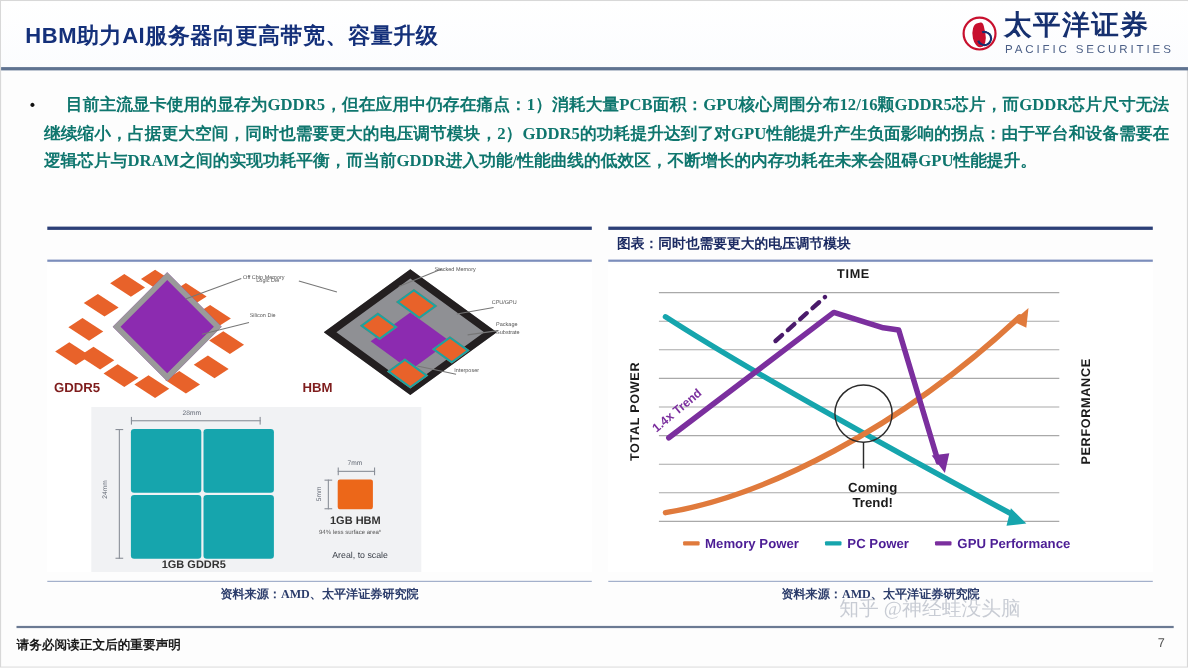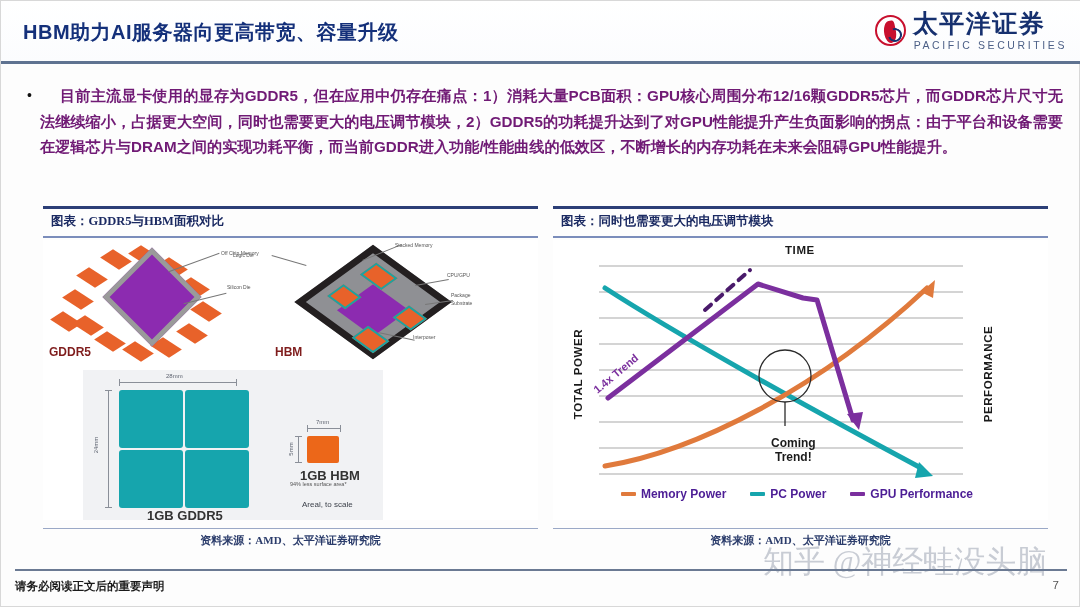--- a/index.html
+++ b/index.html
@@ -70,22 +70,22 @@
   
   #body-block {
     position: absolute; left: 22px; top: 82px; width: 1040px;
     display: flex; gap: 8px;
   }
   #bullet-dot {
     font-size: 14px; color: #111; line-height: 25px; flex: none;
     padding-left: 4px;
   }
   #body-text {
-    font-size: 15.2px; color: #701a75; line-height: 25.5px;
-    font-family: Liberation Sans, sans-serif;
+    font-size: 15.2px; color: #0f766e; line-height: 25.5px;
+    font-family: Liberation Serif, serif;
     font-weight: bold;
     text-align: justify;
     text-indent: 20px;
   }
 
   
   .panel { position: absolute; top: 205px; width: 495px; height: 345px; }
   #panel-left  { left: 42px; }
   #panel-right { left: 552px; }
 
@@ -167,37 +167,37 @@
   }
   .hbm-sq {
     position: absolute; width: 32px; height: 27px;
     background: #ec6719; border-radius: 2px;
   }
   .dim-line { position: absolute; background: #8a8f98; }
   .dim-txt {
     position: absolute; font-size: 6px; color: #5e6470; white-space: nowrap;
   }
   .area-cap {
-    position: absolute; font-size: 13px; font-weight: bold; color: #333;
+    position: absolute; font-size: 10px; font-weight: bold; color: #333;
     white-space: nowrap;
   }
   .area-sub {
     position: absolute; font-size: 5.5px; color: #555; white-space: nowrap;
   }
   .area-note {
     position: absolute; font-size: 8px; color: #3a3f48; white-space: nowrap;
   }
 
   
   #chart-svg { position: absolute; left: 0; top: 0; }
   .ax-title {
     position: absolute; font-size: 11.5px; font-weight: bold; color: #1a1a1a;
     letter-spacing: 0.6px;
   }
-  #t-time { left: 232px; top: 4px; }
+  #t-time { left: 208px; top: 4px; }
   #t-power {
     left: -25px; top: 128px; width: 100px; text-align: center;
     transform: rotate(-90deg);
   }
   #t-perf {
     left: 385px; top: 128px; width: 100px; text-align: center;
     transform: rotate(-90deg);
   }
   #lbl-trend {
     position: absolute; left: 42px; top: 145px;
@@ -230,21 +230,21 @@
     position: absolute; left: 14px; top: 578px;
     font-size: 11.5px; font-weight: bold; color: #1a1a1a;
     font-family: "Liberation Serif", "DejaVu Serif", serif;
   }
   #footer-page {
     position: absolute; right: 20px; top: 578px;
     font-size: 11.5px; color: #555;
   }
   #watermark {
     position: absolute; left: 762px; top: 540px;
-    font-size: 31px; color: rgba(120,130,150,0.40);
+    font-size: 18px; color: rgba(120,130,150,0.40);
     font-weight: normal; white-space: nowrap;
     font-family: "Liberation Serif", "DejaVu Serif", serif;
     pointer-events: none;
   }
 </style>
 </head>
 <body>
 
 <div id="slide">
 
@@ -261,21 +261,20 @@
   </div>
   <div id="header-rule"></div>
 
   <div id="body-block">
     <span id="bullet-dot">•</span>
     <p id="body-text">目前主流显卡使用的显存为GDDR5，但在应用中仍存在痛点：1）消耗大量PCB面积：GPU核心周围分布12/16颗GDDR5芯片，而GDDR芯片尺寸无法继续缩小，占据更大空间，同时也需要更大的电压调节模块，2）GDDR5的功耗提升达到了对GPU性能提升产生负面影响的拐点：由于平台和设备需要在逻辑芯片与DRAM之间的实现功耗平衡，而当前GDDR进入功能/性能曲线的低效区，不断增长的内存功耗在未来会阻碍GPU性能提升。</p>
   </div>
 
   <div class="panel" id="panel-left">
     <div class="panel-cap-top"></div>
-    <div class="panel-title">图表：GDDR5与HBM面积对比</div>
     <div class="panel-cap-bot"></div>
 
     <div class="panel-figure">
 
       <div id="chip-area">
 
         <div class="gd-pad" style="left:38px;  top:30px;"></div>
         <div class="gd-pad" style="left:24px;  top:52px;"></div>
         <div class="gd-pad" style="left:12px;  top:74px;"></div>
         <div class="gd-pad" style="left:62px;  top:12px;"></div>

